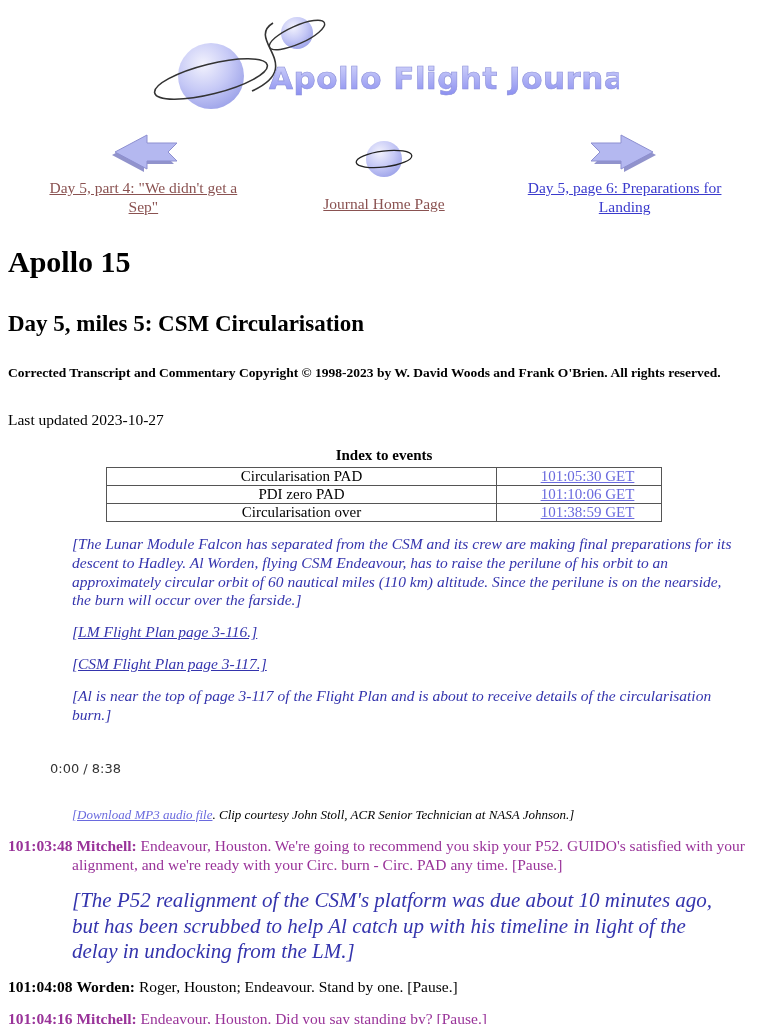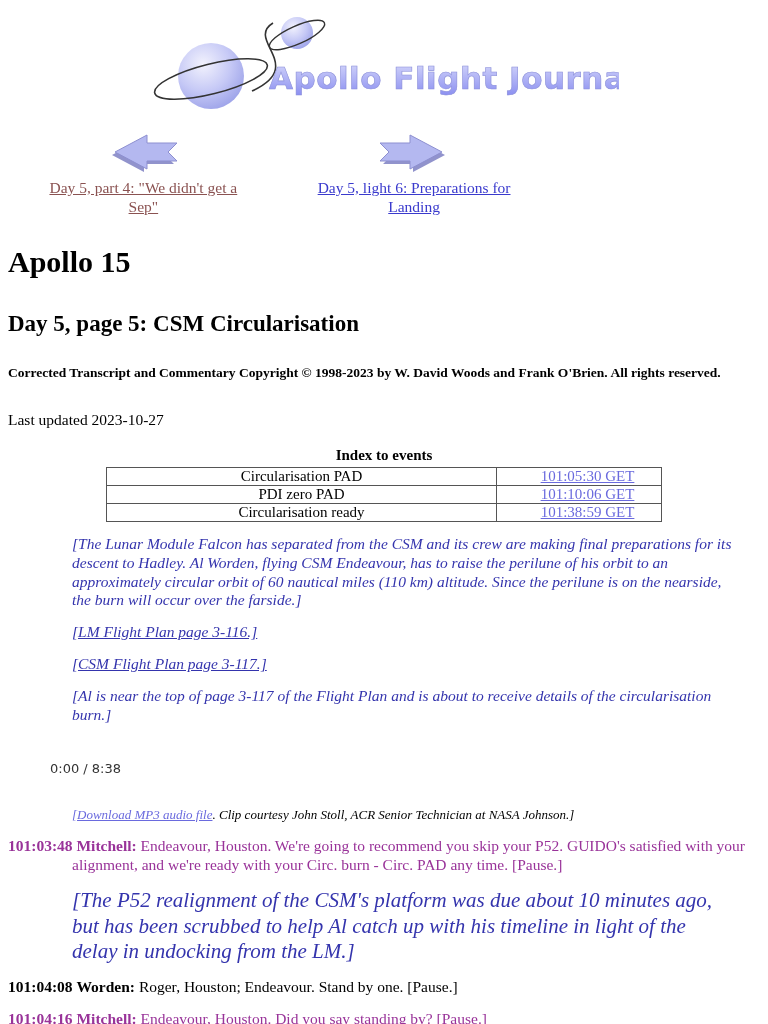--- a/index.html
+++ b/index.html
@@ -104,47 +104,54 @@
 <div class="nav">
   <div class="nav-col left">
     <svg class="nav-icon" width="68" height="40" viewBox="0 0 68 40">
       <g transform="translate(68,0) scale(-1,1)">
         <polygon points="3,12 33,12 33,4 65,21 33,38 33,30 3,30 12,21" fill="#9193cc"></polygon>
         <polygon points="0,9 30,9 30,1 62,18 30,35 30,27 0,27 9,18" fill="var(--lavender)" stroke="#8d8fd0" stroke-width="1"></polygon>
       </g>
     </svg>
     <a class="nav-link visited">Day 5, part 4: "We didn't get a Sep"</a>
   </div>
+  <div class="nav-col mid">
+    <svg class="nav-icon" width="58" height="46" viewBox="0 0 58 46">
+      <circle cx="29" cy="23" r="18" fill="url(#planetGrad)"></circle>
+      <ellipse cx="29" cy="23" rx="28" ry="8" fill="none" stroke="#222" stroke-width="1.3" transform="rotate(-7 29 23)"></ellipse>
+    </svg>
+    <a class="nav-link visited">Journal Home Page</a>
+  </div>
   <div class="nav-col right">
     <svg class="nav-icon" width="68" height="40" viewBox="0 0 68 40">
       <polygon points="3,12 33,12 33,4 65,21 33,38 33,30 3,30 12,21" fill="#9193cc"></polygon>
       <polygon points="0,9 30,9 30,1 62,18 30,35 30,27 0,27 9,18" fill="var(--lavender)" stroke="#8d8fd0" stroke-width="1"></polygon>
     </svg>
-    <a class="nav-link unvisited">Day 5, light 6: Preparations for Landing</a>
+    <a class="nav-link unvisited">Day 5, page 6: Preparations for Landing</a>
   </div>
 </div>
 
 <h1 class="page-title">Apollo 15</h1>
-<h2 class="page-subtitle">Day 5, page 5: CSM Circularisation</h2>
+<h2 class="page-subtitle">Day 5, miles 5: CSM Circularisation</h2>
 <div class="copyright">Corrected Transcript and Commentary Copyright © 1998-2023 by W. David Woods and Frank O'Brien. All rights reserved.</div>
 <div class="updated">Last updated 2023-10-27</div>
 
 <table class="index-table">
   <caption>Index to events</caption>
   <tbody>
     <tr>
       <td class="ev">Circularisation PAD</td>
       <td class="tm"><a>101:05:30 GET</a></td>
     </tr>
     <tr>
       <td class="ev">PDI zero PAD</td>
       <td class="tm"><a>101:10:06 GET</a></td>
     </tr>
     <tr>
-      <td class="ev">Circularisation ready</td>
+      <td class="ev">Circularisation over</td>
       <td class="tm"><a>101:38:59 GET</a></td>
     </tr>
   </tbody>
 </table>
 
 <div class="commentary-block">
   <p>[The Lunar Module Falcon has separated from the CSM and its crew are making final preparations for its descent to Hadley. Al Worden, flying CSM Endeavour, has to raise the perilune of his orbit to an approximately circular orbit of 60 nautical miles (110 km) altitude. Since the perilune is on the nearside, the burn will occur over the farside.]</p>
   <p><a>[LM Flight Plan page 3-116.]</a></p>
   <p><a>[CSM Flight Plan page 3-117.]</a></p>
   <p>[Al is near the top of page 3-117 of the Flight Plan and is about to receive details of the circularisation burn.]</p>

